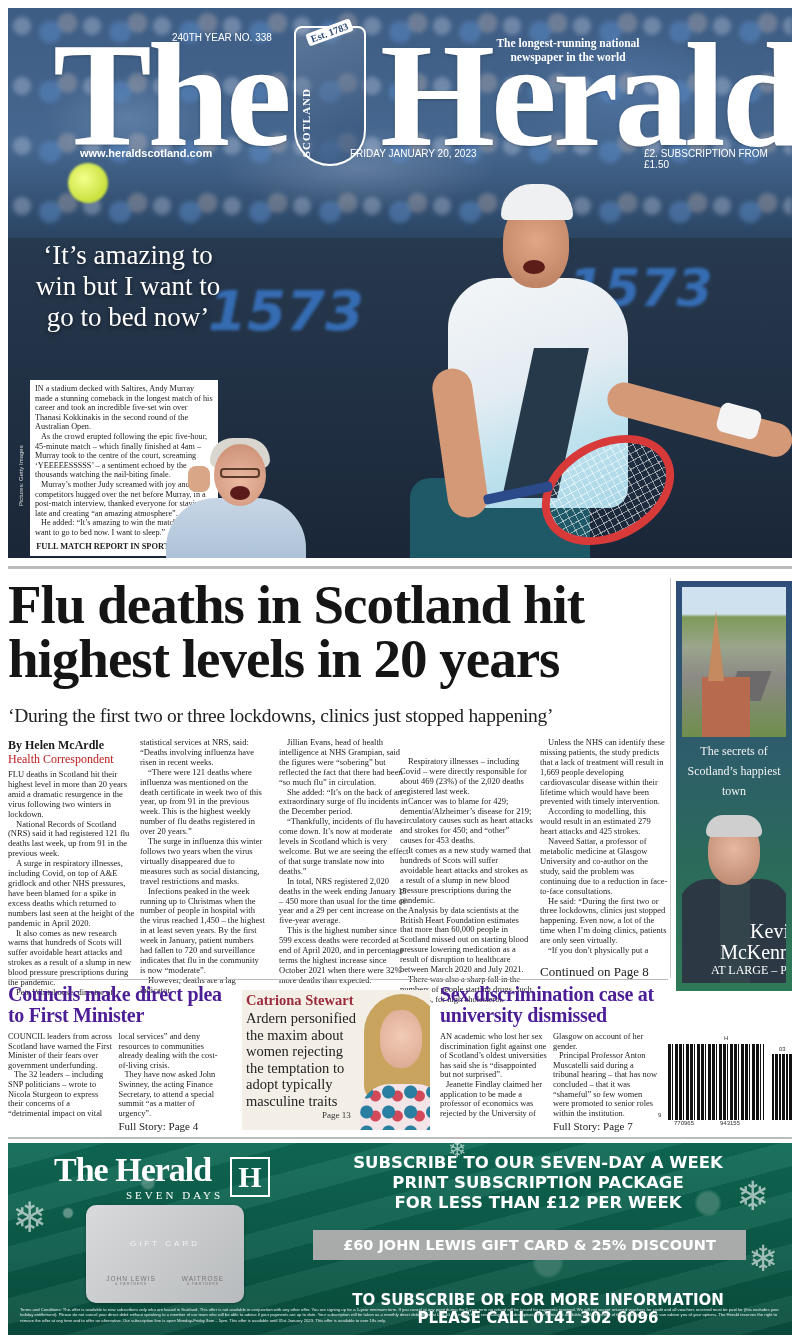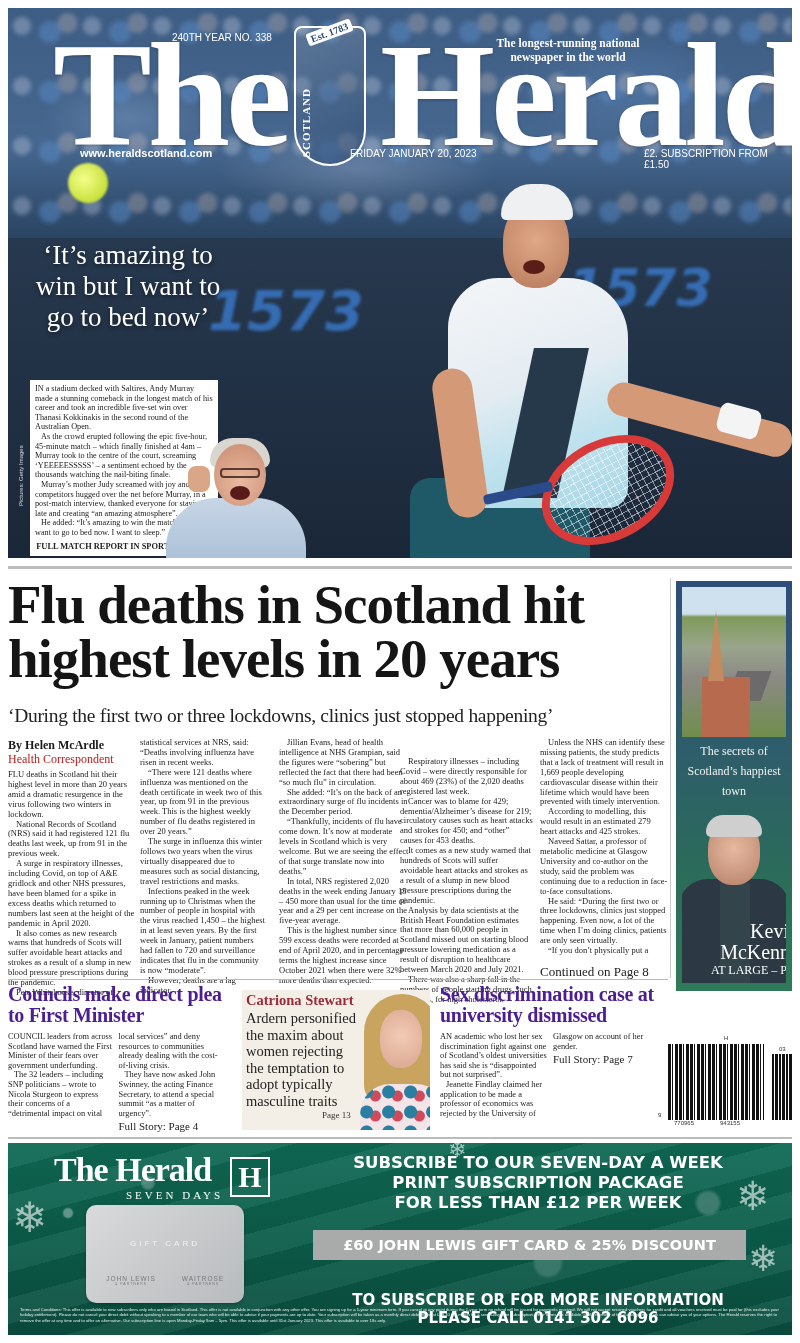--- a/index.html
+++ b/index.html
@@ -421,20 +421,21 @@
 
 <article class="story-sex">
   <h2 class="story-head">Sex discrimination case at university dismissed</h2>
   <div class="two-col">
     <div>
       <p class="noindent">AN academic who lost her sex discrimination fight against one of Scotland’s oldest universities has said she is “disappointed but not surprised”.</p>
       <p>Jeanette Findlay claimed her application to be made a professor of economics was rejected by the University of</p>
     </div>
     <div>
       <p class="noindent">Glasgow on account of her gender.</p>
+      <p>Principal Professor Anton Muscatelli said during a tribunal hearing – that has now concluded – that it was “shameful” so few women were promoted to senior roles within the institution.</p>
       <p class="full-story">Full Story: Page 7</p>
     </div>
   </div>
 </article>
 
 <div class="barcode">
   <span class="barcode-h">H</span>
   <span class="barcode-03">03</span>
   <div class="bars"></div>
   <div class="bars-addon"></div>

